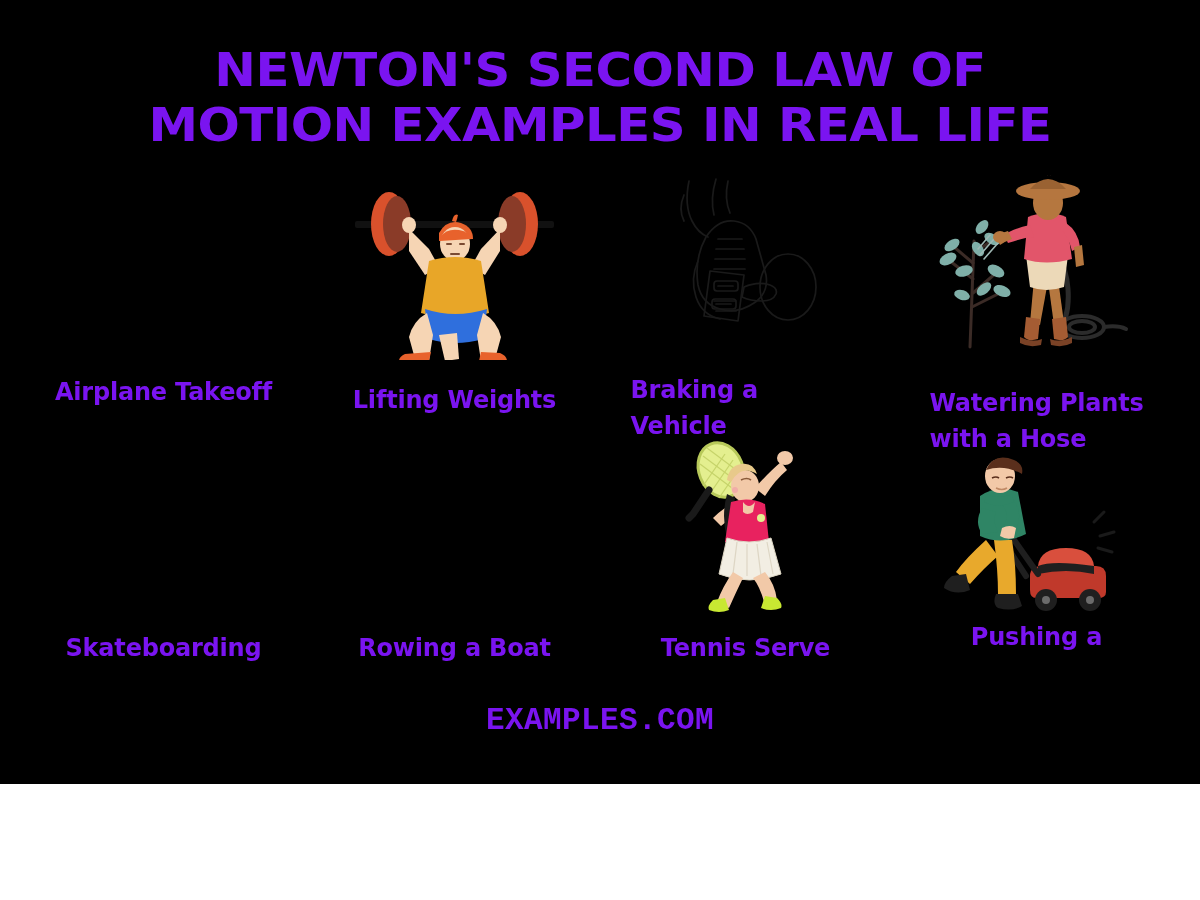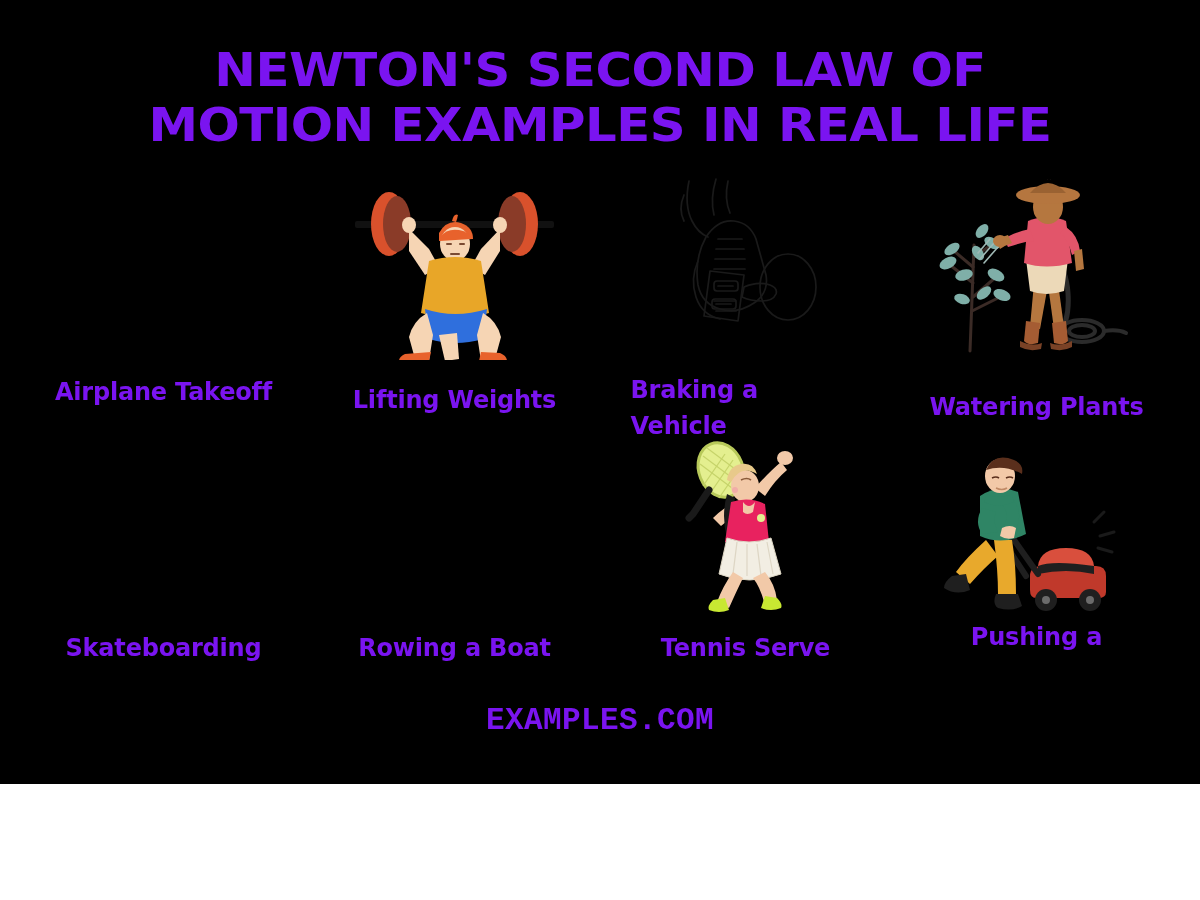--- a/index.html
+++ b/index.html
@@ -264,20 +264,21 @@
           <ellipse cx="114" cy="28" rx="15" ry="17" fill="#b5773f"></ellipse>
           <path d="M100 22 q14 -12 28 0 l0 -6 q-14 -10 -28 0 Z" fill="#241712"></path>
 
           <ellipse cx="114" cy="16" rx="32" ry="9" fill="#b5763f"></ellipse>
           <path d="M96 14 q18 -20 36 0 Z" fill="#9a6232"></path>
           <path d="M113 0 q2 -4 4 0" stroke="#3b2b26" stroke-width="2" fill="none"></path>
         </svg>
       </div>
       <div class="cap two-line">
         <span>Watering Plants</span><br>
+        <span>with a Hose</span>
       </div>
     </div>
 
     <div class="cell cell-skate">
       <div class="art">
         <svg width="200" height="180" viewBox="0 0 200 180">
           <g fill="#000000">
 
             <path d="M108 48 L150 6 L160 14 L118 62 Z"></path>
 

